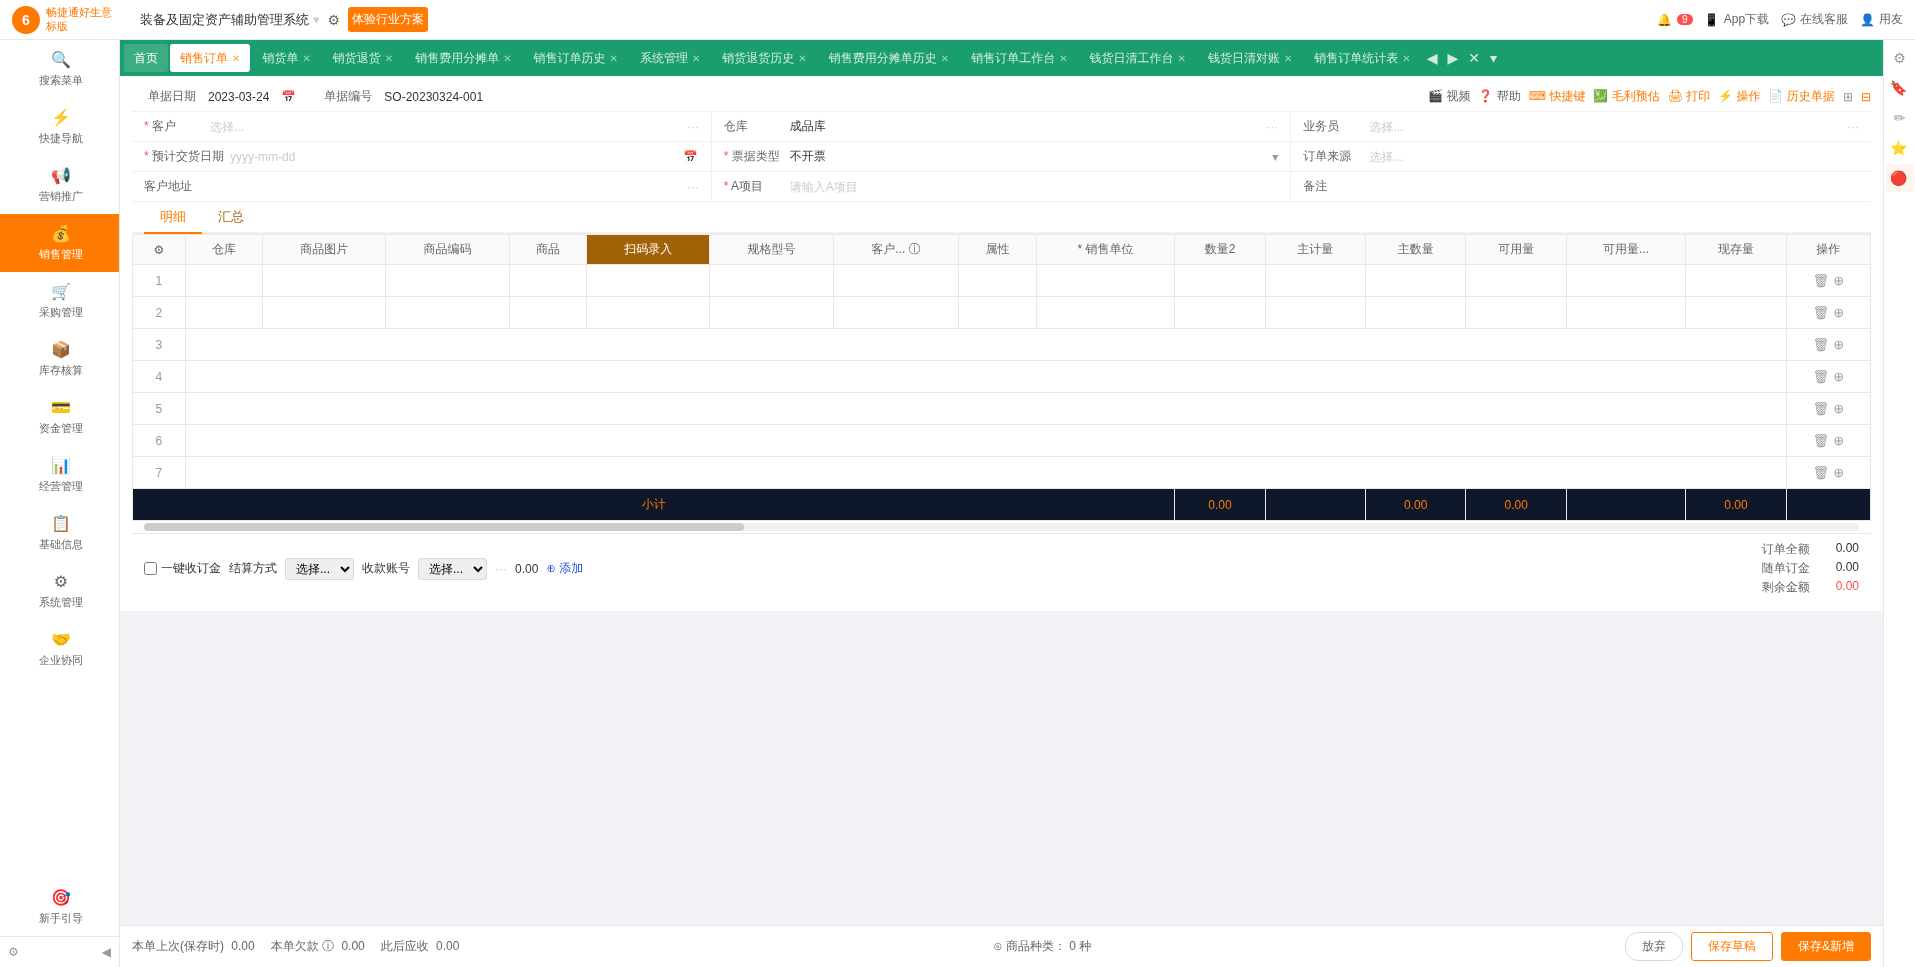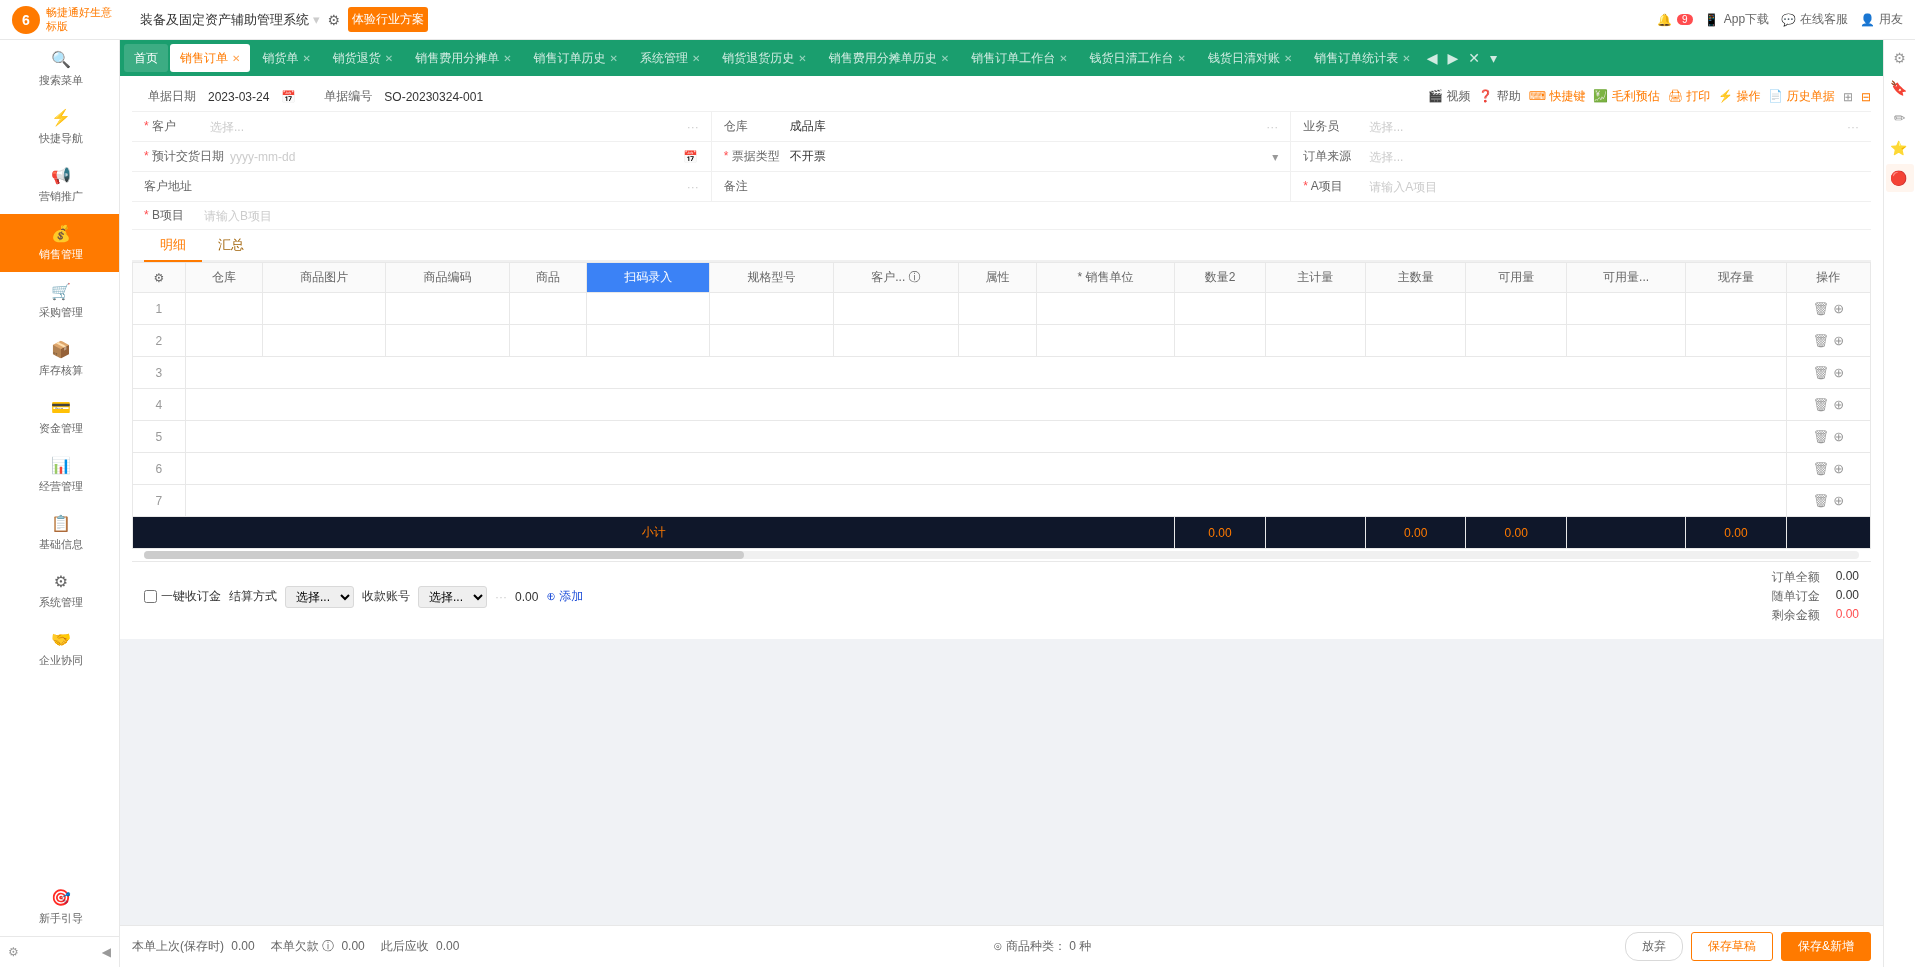--- a/index.html
+++ b/index.html
@@ -90,21 +90,21 @@
 
     
     .summary-row { background: #0f172a; }
     .summary-row td { color: #ff7a00; font-weight: 500; padding: 6px 8px; border: 1px solid #e8e8e8; }
 
     
     .bottom-bar { background: #fff; border-top: 1px solid #e8e8e8; padding: 6px 12px; display: flex; align-items: center; gap: 8px; }
     .checkbox-label { display: flex; align-items: center; gap: 4px; cursor: pointer; }
     .form-select-sm { border: 1px solid #d9d9d9; border-radius: 3px; padding: 2px 6px; font-size: 12px; }
     .amount-summary { margin-left: auto; text-align: right; font-size: 12px; }
-    .amount-row { display: flex; justify-content: space-between; gap: 16px; color: #666; padding: 1px 0; }
+    .amount-row { display: flex; justify-content: space-between; gap: 26px; color: #666; padding: 1px 0; }
     .amount-value { color: #333; font-weight: 500; }
 
     
     .footer-bar { background: #fff; border-top: 1px solid #e8e8e8; padding: 6px 12px; display: flex; align-items: center; justify-content: space-between; }
     .footer-left { display: flex; gap: 16px; font-size: 12px; color: #666; }
     .footer-center { font-size: 12px; color: #666; }
     .footer-right { display: flex; gap: 8px; }
     .btn { padding: 5px 16px; border-radius: 3px; cursor: pointer; font-size: 12px; border: 1px solid #d9d9d9; background: #fff; }
     .btn-primary { background: #ff7a00; color: #fff; border-color: #ff7a00; }
     .btn-outline { background: #fff; color: #666; border-color: #d9d9d9; border-radius: 13px; }
@@ -341,49 +341,45 @@
           </div>
         </div>
 
         <div class="form-3col">
           <div class="form-cell">
             <span class="col-label">客户地址</span>
             <input class="form-input" type="text" placeholder="" style="">
             <span class="more-dots">···</span>
           </div>
           <div class="form-cell">
+            <span class="col-label req">A项目</span>
+            <input class="form-input" type="text" placeholder="请输入A项目" style="">
+          </div>
+          <div class="form-cell">
             <span class="col-label">备注</span>
             <input class="form-input" type="text" placeholder="" style="">
           </div>
-          <div class="form-cell">
-            <span class="col-label req">A项目</span>
-            <input class="form-input" type="text" placeholder="请输入A项目" style="">
-          </div>
-        </div>
-
-        <div style="display:flex;align-items:center;padding:5px 12px;border-bottom:1px solid #f0f0f0;">
-          <span class="col-label req">B项目</span>
-          <input class="form-input" type="text" style="max-width: 300px;" placeholder="请输入B项目">
-        </div>
+        </div>
+
 
         <div class="section-tabs">
           <div class="section-tab active">明细</div>
           <div class="section-tab">汇总</div>
         </div>
 
         <div class="data-table-wrap">
           <table class="data-table">
             <thead>
               <tr>
                 <th>⚙</th>
                 <th>仓库</th>
                 <th>商品图片</th>
                 <th>商品编码</th>
                 <th>商品</th>
-                <th style="background:#3b82f6;color:#fff;">扫码录入</th>
+                <th style="background:#a16207;color:#fff;">扫码录入</th>
                 <th>规格型号</th>
                 <th>客户... ⓘ</th>
                 <th>属性</th>
                 <th>* 销售单位</th>
                 <th>数量2</th>
                 <th>主计量</th>
                 <th>主数量</th>
                 <th>可用量</th>
                 <th>可用量...</th>
                 <th>现存量</th>

